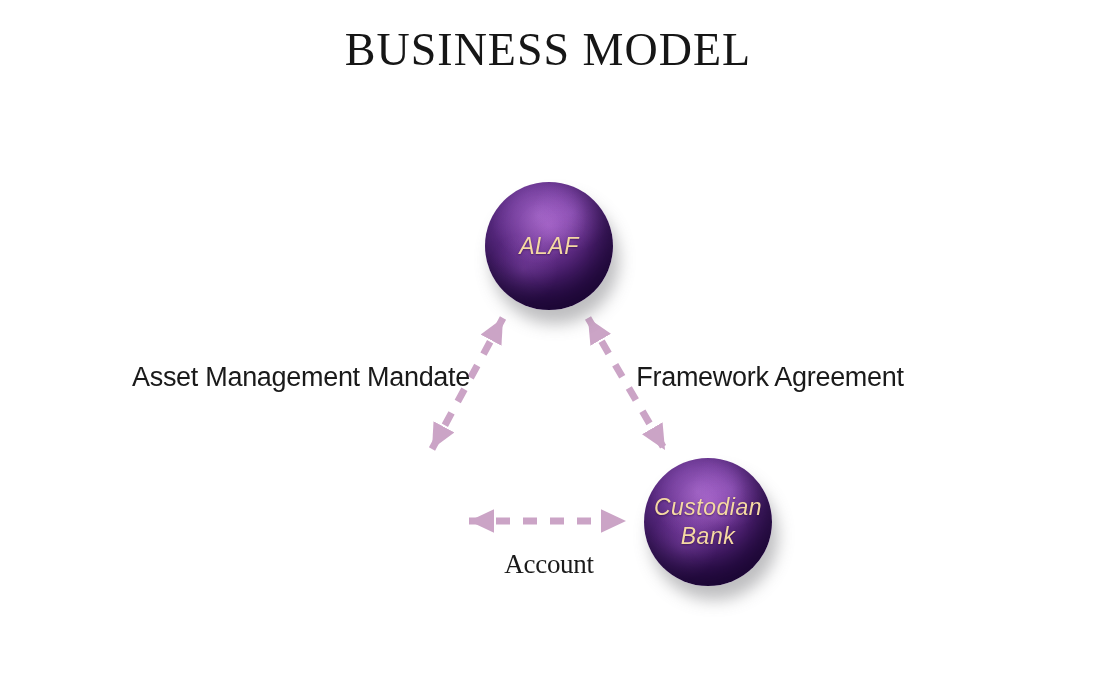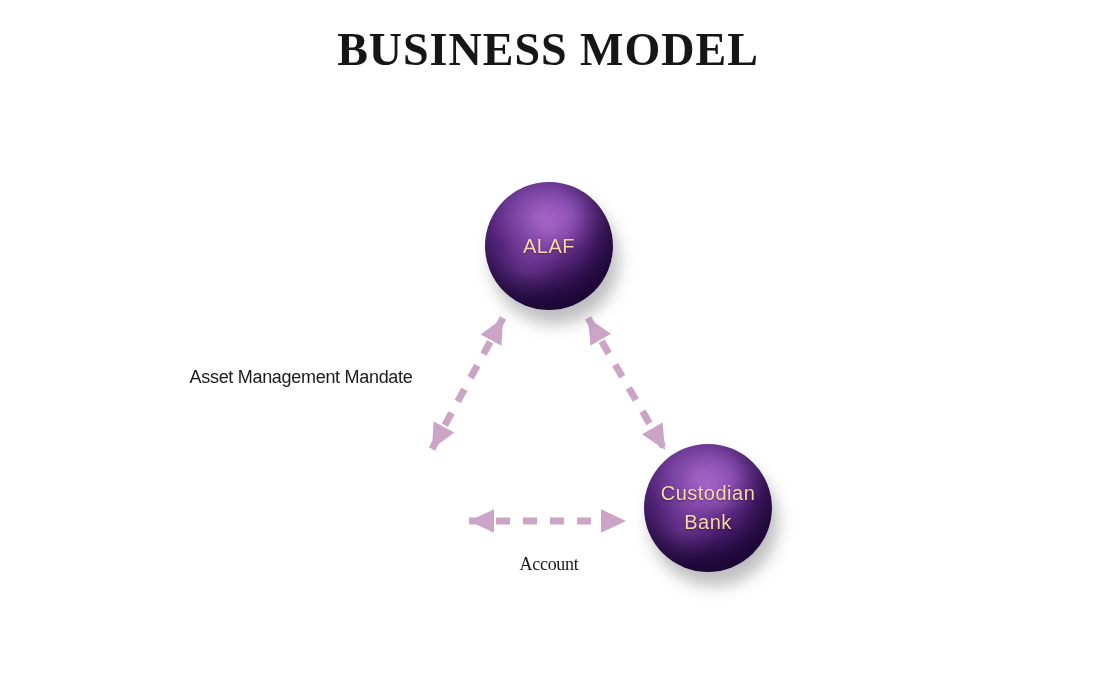--- a/index.html
+++ b/index.html
@@ -20,21 +20,21 @@
     background: var(--background);
     font-family: "Liberation Sans", sans-serif;
     overflow: hidden;
   }
   .slide-title {
     position: absolute;
     left: 548px;
     top: 26px;
     transform: translateX(-50%);
     font-family: "Liberation Serif", serif;
-    font-weight: 700;
+    font-weight: 400;
     font-size: 46px;
     line-height: 48px;
     letter-spacing: 1px;
     color: var(--title-text);
     white-space: nowrap;
   }
   .arrows-layer {
     position: absolute;
     inset: 0;
     width: 1116px;
@@ -61,33 +61,34 @@
       radial-gradient(circle at 68% 24%, rgba(186,118,228,0.40) 0%, rgba(186,118,228,0) 30%),
       radial-gradient(circle at 42% 26%, rgba(200,140,235,0.45) 0%, rgba(200,140,235,0) 40%),
       radial-gradient(circle at 50% 34%, var(--sphere-light) 0%, #67308d 28%, #4e2075 55%, #3a1460 78%, var(--sphere-dark) 100%);
     box-shadow:
       inset -10px -22px 34px rgba(18,2,38,0.80),
       inset 10px 14px 30px rgba(160,95,210,0.25),
       6px 14px 16px rgba(110,110,115,0.45);
   }
   .sphere-label {
     color: var(--sphere-text);
-    font-size: 20px;
+    font-size: 23px;
     line-height: 29px;
     letter-spacing: 0.5px;
     max-width: 112px;
     text-shadow: 0 1px 2px rgba(40,10,60,0.55);
+    font-style: italic;
   }
   #node-alaf { left: 485px; top: 182px; }
   #node-you { left: 326px; top: 458px; }
-  #node-custodian-bank { left: 644px; top: 444px; }
+  #node-custodian-bank { left: 644px; top: 458px; }
   .edge-label {
     position: absolute;
     transform: translate(-50%, -50%);
-    font-size: 18px;
+    font-size: 27px;
     letter-spacing: -0.3px;
     color: var(--label-text);
     white-space: nowrap;
   }
   #label-asset-management-mandate { left: 301px; top: 377px; }
   #label-framework-agreement { left: 770px; top: 377px; }
   #label-account { left: 549px; top: 564px; font-family: Liberation Serif, serif; }
 </style>
 </head>
 <body>
@@ -111,16 +112,17 @@
     <span class="sphere-label">ALAF</span>
   </div>
 
 
   <div class="sphere" id="node-custodian-bank">
     <span class="sphere-label">Custodian Bank</span>
   </div>
 
   <div class="edge-label" id="label-asset-management-mandate">Asset Management Mandate</div>
 
+  <div class="edge-label" id="label-framework-agreement">Framework Agreement</div>
 
   <div class="edge-label" id="label-account">Account</div>
 
 </div>
 
 </body></html>

